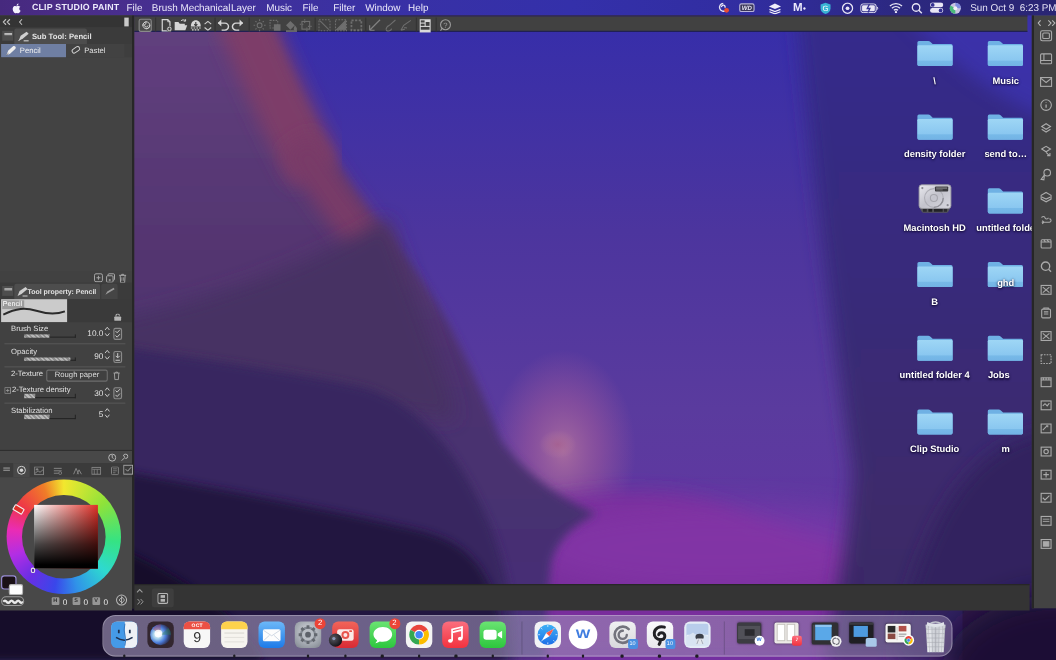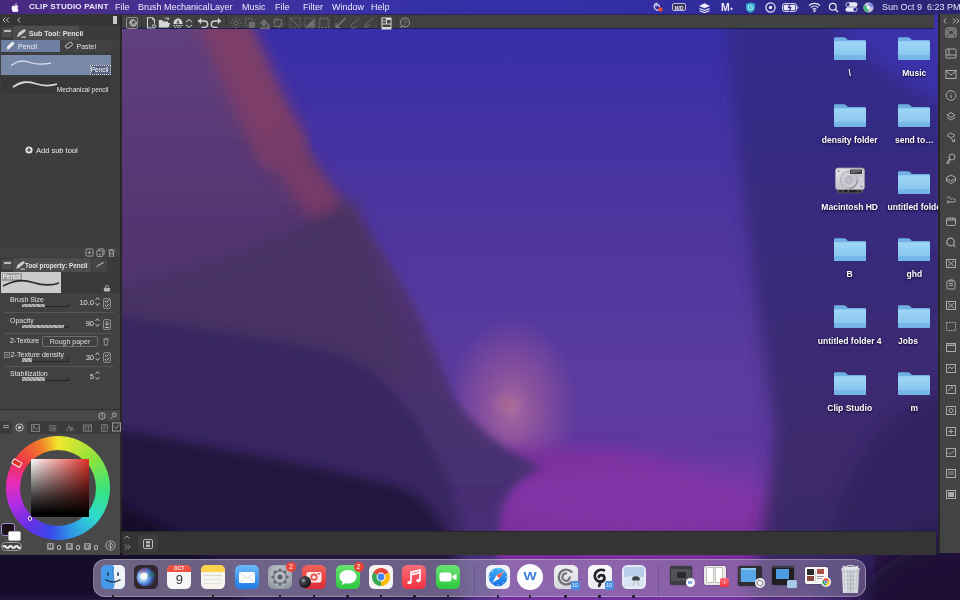--- a/index.html
+++ b/index.html
@@ -199,21 +199,21 @@
 <path d="M1,22.5 V6.3 Q1,5.2 2.1,5.2 H31.9 Q33,5.2 33,6.3 V22.5 Q33,24 31.6,24 H2.4 Q1,24 1,22.5 Z" fill="url(#fg7)"></path>
 <defs>
         <linearGradient id="fg7" x1="0" y1="0" x2="0" y2="1">
           <stop offset="0" stop-color="#9ed6f5"></stop>
           <stop offset="0.72" stop-color="#8ac7f0"></stop>
           <stop offset="0.76" stop-color="#77b9e8"></stop>
           <stop offset="1" stop-color="#72b3e5"></stop>
         </linearGradient>
       </defs>
     </svg>
-<div class="dlabel" style="left:869.3px;top:269px">ghd</div>
+<div class="dlabel" style="left:869.3px;top:252px">ghd</div>
 <svg class="abs" style="left:832.7px;top:304px" width="34" height="25" viewBox="0 0 34 25">
 <path d="M1,22.5 V2.6 Q1,1.2 2.4,1.2 H10.8 Q12,1.2 12.9,2.1 L14.9,4 H31.6 Q33,4 33,5.4 V22.5 Q33,24 31.6,24 H2.4 Q1,24 1,22.5 Z" fill="#6fb1e4"></path>
 <path d="M1,22.5 V6.3 Q1,5.2 2.1,5.2 H31.9 Q33,5.2 33,6.3 V22.5 Q33,24 31.6,24 H2.4 Q1,24 1,22.5 Z" fill="url(#fg8)"></path>
 <defs>
         <linearGradient id="fg8" x1="0" y1="0" x2="0" y2="1">
           <stop offset="0" stop-color="#9ed6f5"></stop>
           <stop offset="0.72" stop-color="#8ac7f0"></stop>
           <stop offset="0.76" stop-color="#77b9e8"></stop>
           <stop offset="1" stop-color="#72b3e5"></stop>
         </linearGradient>
@@ -450,39 +450,20 @@
           <path d="M1,11 L3.2,9" stroke="#555" stroke-width="0.8"></path>
         </svg>
   <span class="abs" style="left:17px;top:2.5px;font-size:7px;color:#f2f2f2">Pencil</span>
  </div>
  <div class="abs" style="left:59.5px;top:0;width:53.5px;height:12px;background:#424242">
   <svg class="abs" style="left:4px;top:1px" width="10" height="10" viewBox="0 0 12 12">
           <rect x="2" y="3" width="9" height="4.5" rx="2.2" transform="rotate(-35 6 6)" fill="none" stroke="#d5d5d5"></rect>
         </svg>
   <span class="abs" style="left:17px;top:2.5px;font-size:7px;color:#e0e0e0">Pastel</span>
  </div>
-</div>
-<div class="abs" style="left:0;top:38px;width:120px;height:195px;background:#3d3d3d">
- <div class="abs" style="left:1px;top:3px;width:110px;height:19.5px;background:#7888a8">
-  <svg class="abs" style="left:8px;top:3px" width="46" height="11" viewBox="0 0 46 11">
-          <path d="M2,7.5 C9,2.5 14,2 21,4.5 C26,6.3 31,7 42,5.2" stroke="#e4e2f0" stroke-width="1.3" fill="none"></path>
-        </svg>
-  <div class="abs" style="left:88.5px;top:9.5px;width:21px;height:10px;background:#576380;border:1px dotted #d8d8d8;color:#fff;font-size:6.5px;text-align:right;line-height:8.5px;padding-right:1px">Pencil</div>
- </div>
- <div class="abs" style="left:1px;top:23.5px;width:110px;height:18.5px;background:#383838">
-  <svg class="abs" style="left:10px;top:2px" width="50" height="12" viewBox="0 0 50 12">
-          <path d="M2,9 C10,3.5 16,3 24,5.5 C30,7.5 38,8.5 46,6" stroke="#d9d9d9" stroke-width="1.8" fill="none"></path>
-        </svg>
-  <span class="abs" style="right:2.5px;top:10px;font-size:6.5px;color:#e8e8e8">Mechanical pencil</span>
- </div>
- <svg class="abs" style="left:25px;top:94px" width="8" height="8" viewBox="0 0 10 10">
-        <circle cx="5" cy="5" r="4.5" fill="#e0e0e0"></circle>
-        <path d="M5,2.5 V7.5 M2.5,5 H7.5" stroke="#3d3d3d" stroke-width="1.4"></path>
-      </svg>
- <span class="abs" style="left:36px;top:94px;font-size:7.5px;color:#ececec">Add sub tool</span>
 </div>
 <div class="abs" style="left:0;top:233px;width:120px;height:10px;background:#414141">
  <svg class="abs" style="left:85px;top:1px" width="9" height="9" viewBox="0 0 10 10">
         <rect x="1" y="1" width="8" height="8" rx="1.5" fill="none" stroke="#a8a8a8"></rect>
         <path d="M5,3 V7 M3,5 H7" stroke="#a8a8a8"></path>
       </svg>
  <svg class="abs" style="left:96px;top:1px" width="9" height="9" viewBox="0 0 10 10">
         <rect x="2.5" y="1" width="6.5" height="6.5" rx="1" fill="none" stroke="#a8a8a8"></rect>
         <rect x="1" y="3" width="6.5" height="6.5" rx="1" fill="#414141" stroke="#a8a8a8"></rect>
         <path d="M4.2,6.2 V8.5 M3,7.3 H5.4" stroke="#a8a8a8" stroke-width="0.8"></path>

